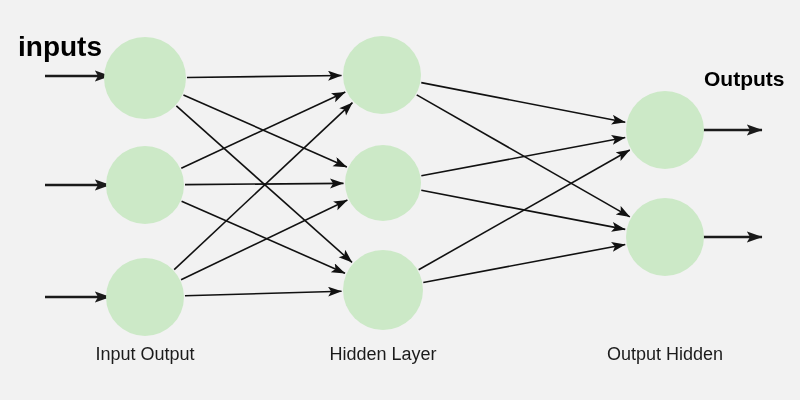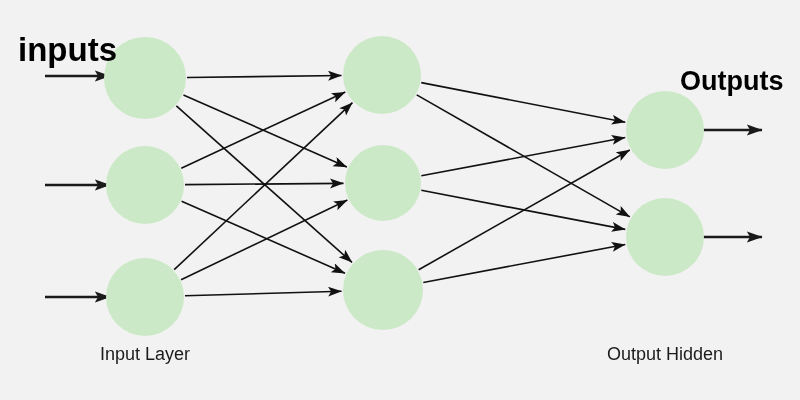--- a/index.html
+++ b/index.html
@@ -45,26 +45,26 @@
     position: absolute;
     font-family: "Liberation Sans", sans-serif;
     font-weight: bold;
     color: #000000;
     white-space: nowrap;
     line-height: 1;
   }
   #inputs-heading {
     left: 18px;
     top: 33px;
-    font-size: 33px;
+    font-size: 28px;
   }
   #outputs-heading {
-    left: 680px;
+    left: 704px;
     top: 68px;
-    font-size: 27px;
+    font-size: 21px;
   }
   .layer-label {
     position: absolute;
     font-family: "Liberation Sans", sans-serif;
     font-size: 18px;
     color: #1b1b1b;
     white-space: nowrap;
     text-align: center;
     line-height: 1;
   }
@@ -132,18 +132,19 @@
         <circle cx="383" cy="290" r="40" fill="#cce9c7" class="node-circle"></circle>
         <circle cx="665" cy="130" r="39" fill="#cce9c7" class="node-circle"></circle>
         <circle cx="665" cy="237" r="39" fill="#cce9c7" class="node-circle"></circle>
       </g>
   </svg>
 
   <div class="heading-label" id="inputs-heading">inputs</div>
 
   <div class="heading-label" id="outputs-heading">Outputs</div>
 
-  <div class="layer-label" id="label-input-layer">Input Layer</div>
+  <div class="layer-label" id="label-input-layer">Input Output</div>
 
+  <div class="layer-label" id="label-hidden-layer">Hidden Layer</div>
 
   <div class="layer-label" id="label-output-layer">Output Hidden</div>
 
 </div>
 
 </body></html>

